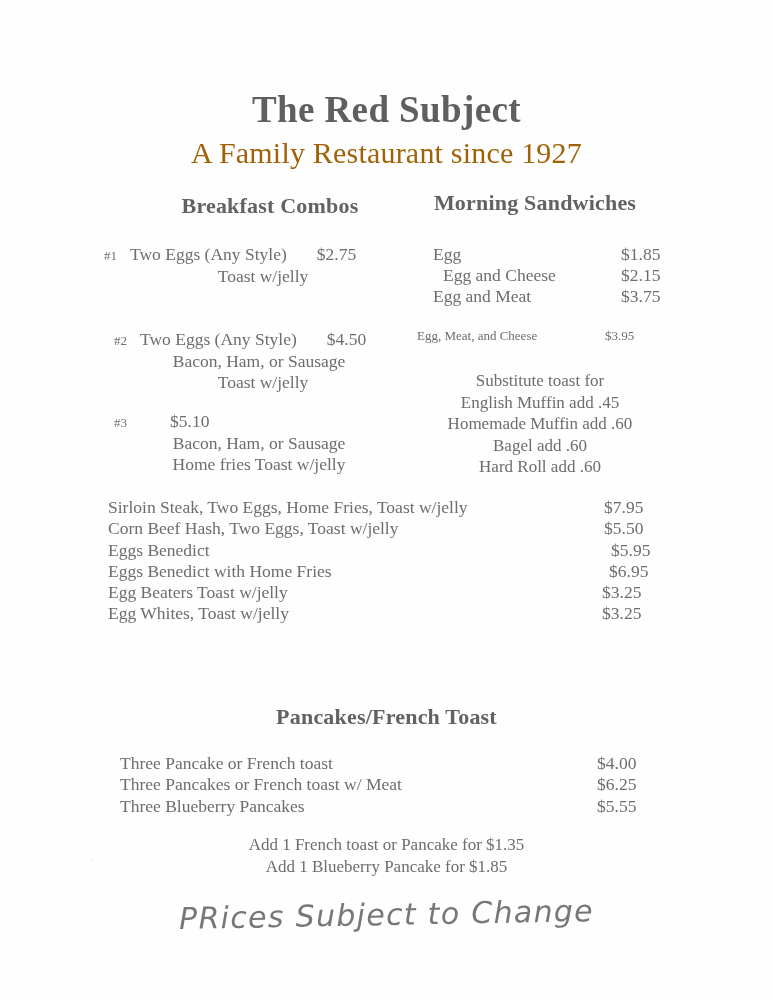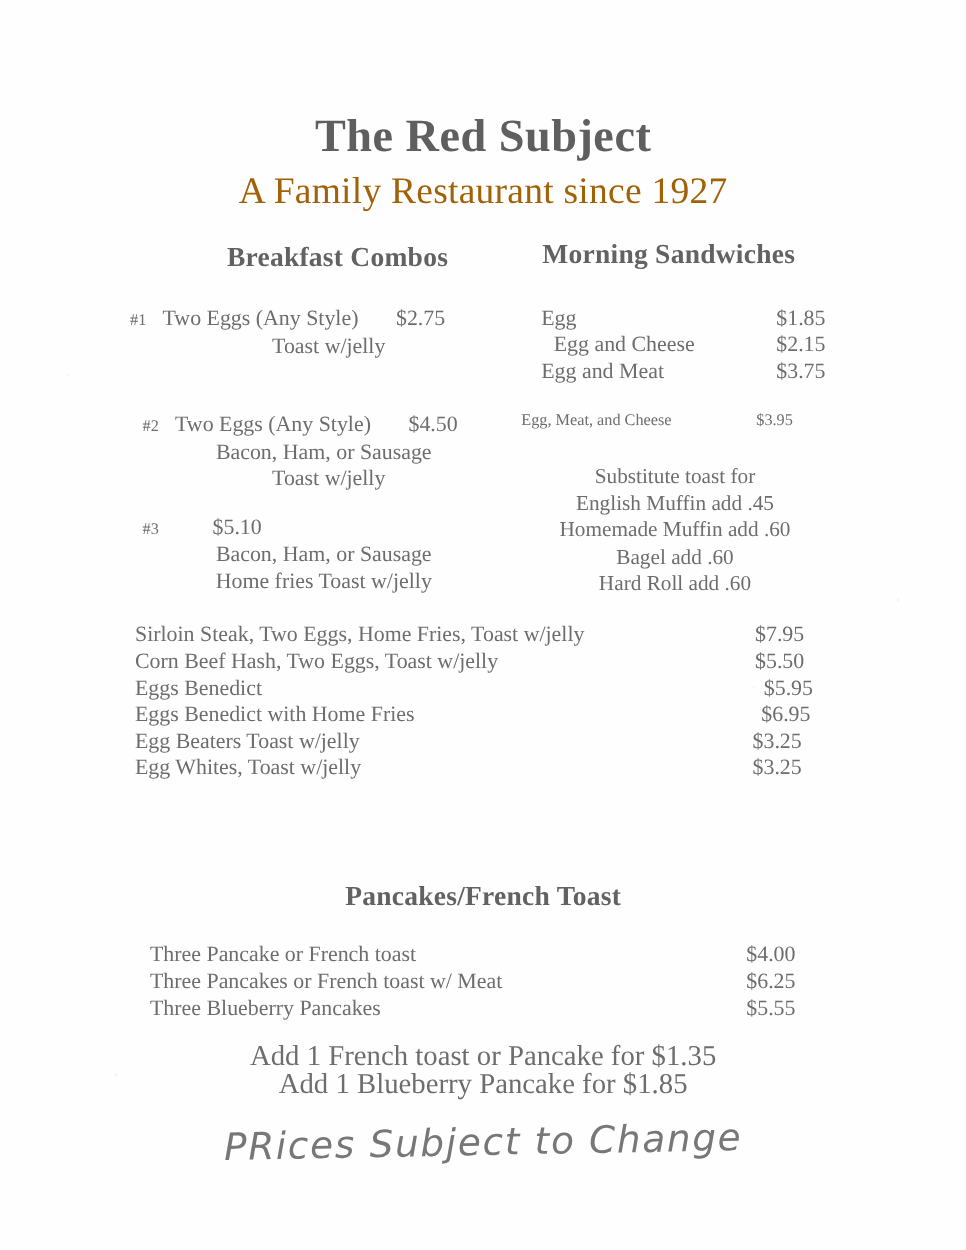--- a/index.html
+++ b/index.html
@@ -156,21 +156,21 @@
     line-height: 21.3px;
   }
   .pancakes .row { position: relative; white-space: nowrap; }
   .pancakes .row .pr { position: absolute; }
 
   .addons {
     position: absolute;
     left: 0; right: 0;
     top: 834px;
     text-align: center;
-    font-size: 23px;
+    font-size: 17px;
     line-height: 21.5px;
   }
 
   .handwritten {
     position: absolute;
     left: 0; right: 0;
     top: 897px;
     text-align: center;
     font-size: 30px;
     color: #777777;

